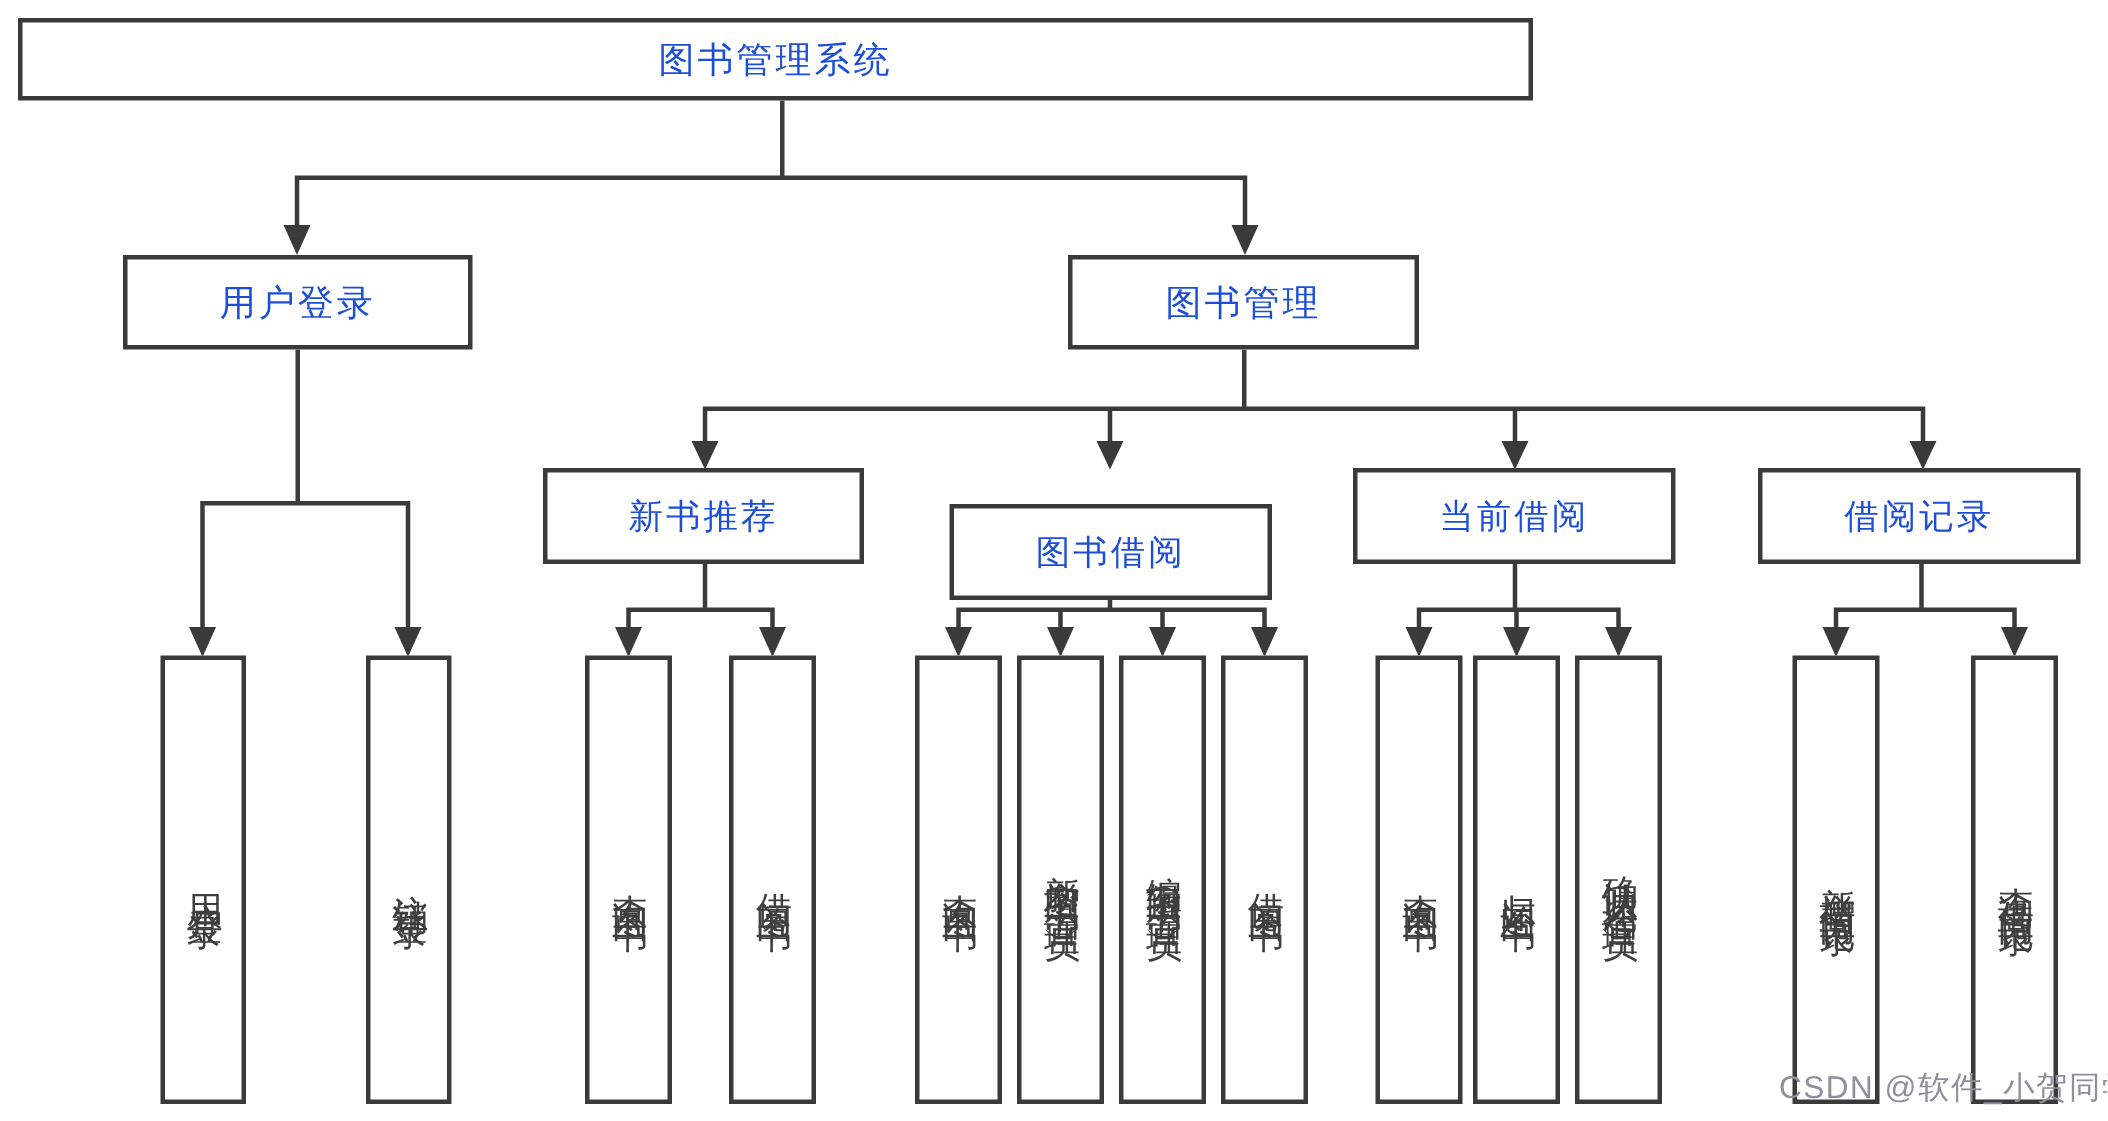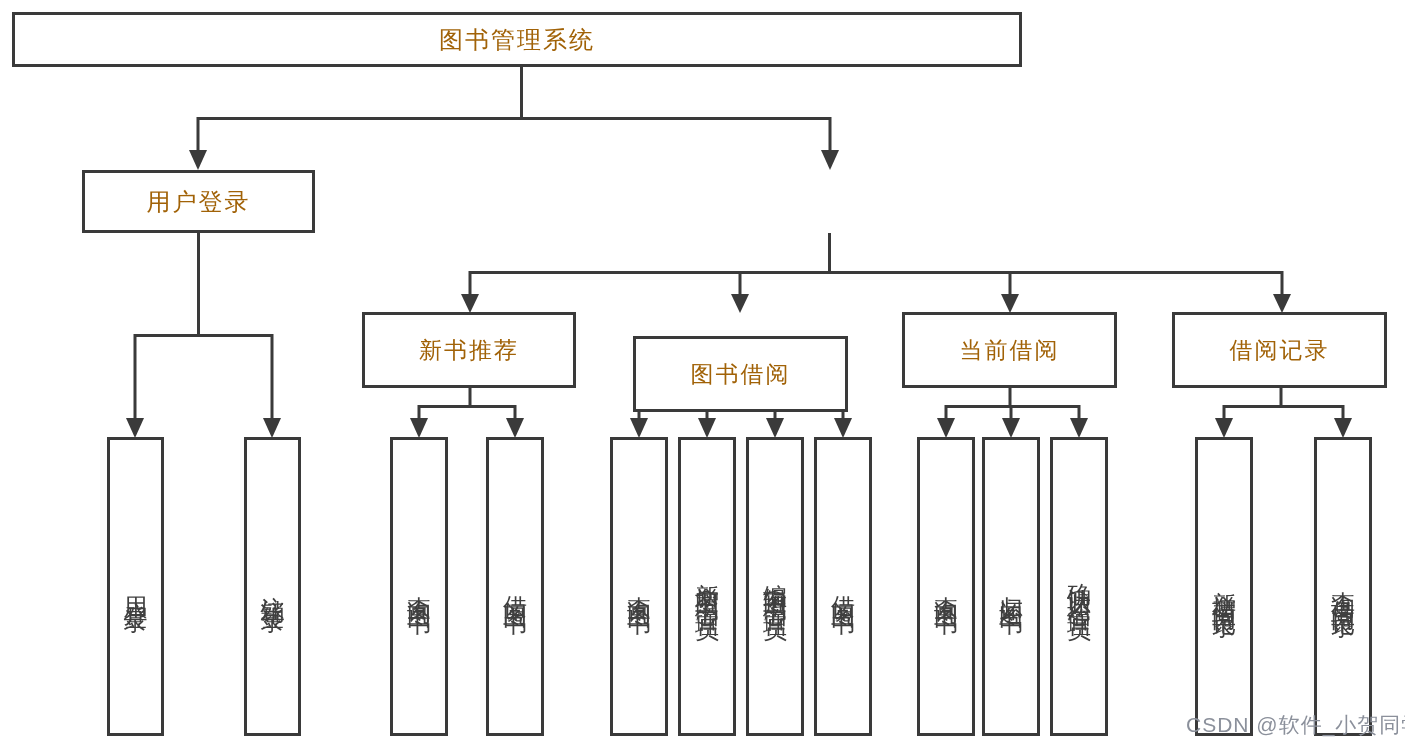--- a/index.html
+++ b/index.html
@@ -10,28 +10,28 @@
     overflow:hidden;
     font-family:"Liberation Sans","DejaVu Sans",sans-serif;
   }
   .connector-layer{position:absolute;left:0;top:0;width:1405px;height:747px;}
   .node{
     position:absolute;
     box-sizing:border-box;
     background:#ffffff;
     border:3px solid #3a3a3a;
     display:flex;align-items:center;justify-content:center;
-    color:#a16207;
+    color:#1d4ed8;
     font-size:24px;
     letter-spacing:2px;
     z-index:2;
   }
   .node.root{left:12px;top:12px;width:1010px;height:55px;}
   .node.lvl2{top:170px;height:63px;}
-  .node.lvl3{top:312px;height:76px;font-size:23px;}
+  .node.lvl3{top:312px;height:64px;font-size:23px;}
   .leaf{
     position:absolute;
     top:437px;height:299px;width:58px;
     box-sizing:border-box;
     background:#ffffff;
     border:3px solid #3a3a3a;
     display:flex;align-items:center;justify-content:center;
     z-index:2;
   }
   .leaf span{
@@ -105,20 +105,23 @@
     </g>
   </svg>
 
   <div class="node root">
     <span>图书管理系统</span>
   </div>
 
   <div class="node lvl2" style="left:82px;width:233px;">
     <span>用户登录</span>
   </div>
+  <div class="node lvl2" style="left:712px;width:234px;">
+    <span>图书管理</span>
+  </div>
 
   <div class="node lvl3" style="left:362px;width:214px;">
     <span>新书推荐</span>
   </div>
   <div class="node lvl3" style="left:633px;width:215px;margin-top:24px;">
     <span>图书借阅</span>
   </div>
   <div class="node lvl3" style="left:902px;width:215px;">
     <span>当前借阅</span>
   </div>

